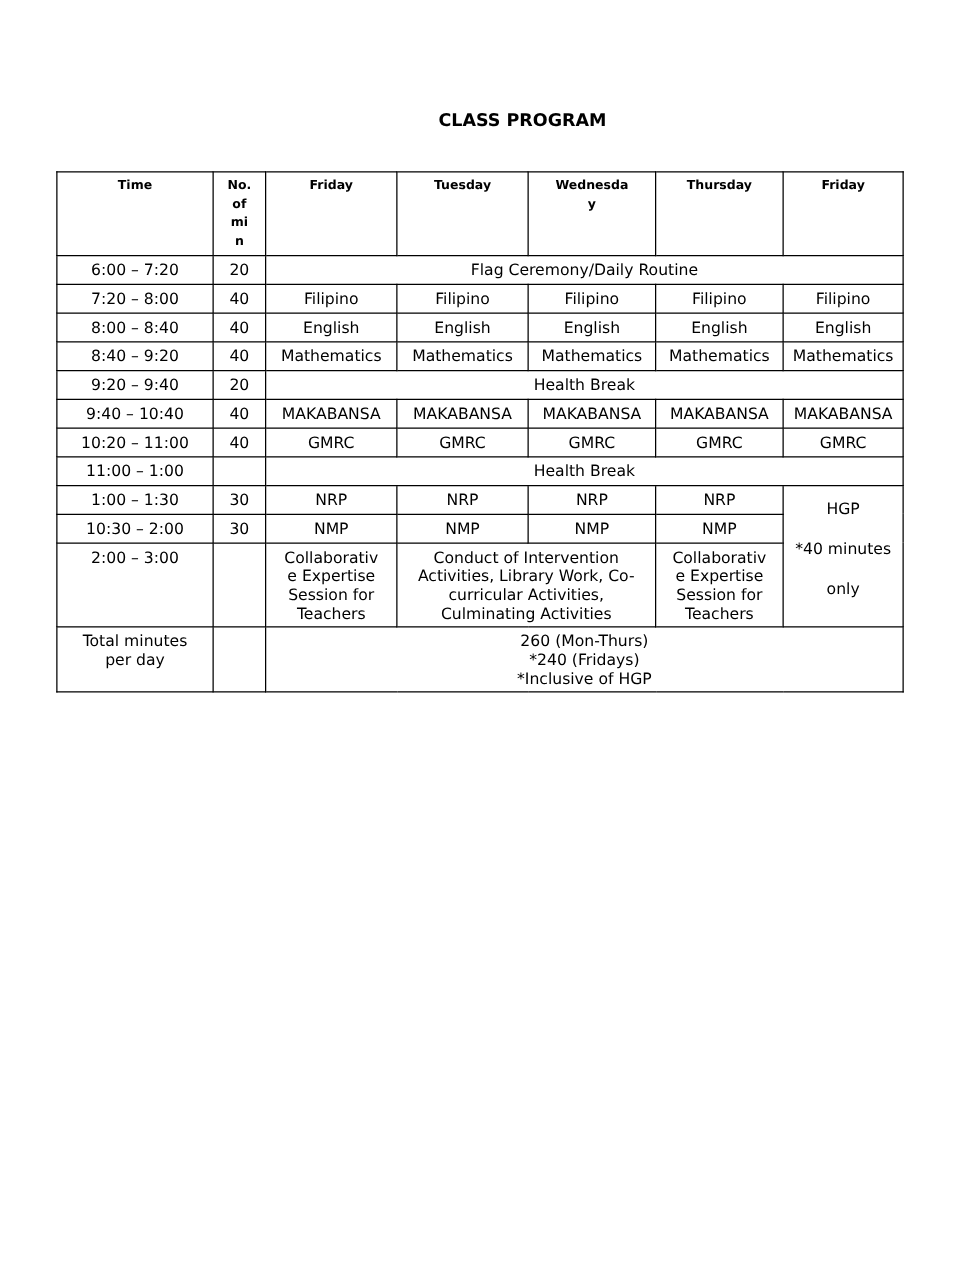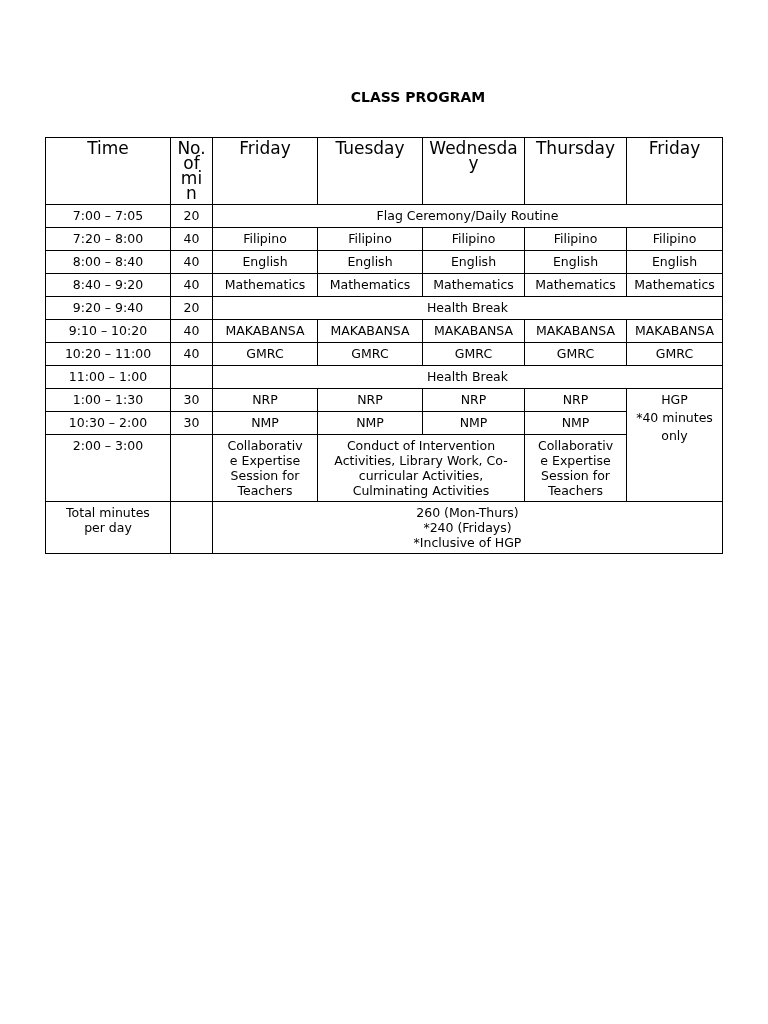--- a/index.html
+++ b/index.html
@@ -39,31 +39,31 @@
     border: 1.5px solid #000000;
     text-align: center;
     vertical-align: top;
     white-space: pre-line;
     font-size: 12.5px;
     line-height: 15px;
     padding: 3px 2px;
     overflow: hidden;
   }
   table.schedule th {
-    font-size: 17px;
-    font-weight: normal;
+    font-size: 10px;
+    font-weight: bold;
     height: 56px;
   }
   table.schedule td {
     font-weight: normal;
     height: 16px;
   }
   table.schedule td.hgp-cell {
     vertical-align: top;
-    line-height: 18px;
+    line-height: 32px;
     padding-top: 2px;
   }
 </style>
 </head>
 <body>
 
 <div class="page">
 
   <div class="title-block">
     <div>CLASS PROGRAM</div>
@@ -90,21 +90,21 @@
             <th>Friday</th>
             <th>Tuesday</th>
             <th>Wednesda
 y</th>
             <th>Thursday</th>
             <th>Friday</th>
           </tr>
         </thead>
         <tbody>
           <tr>
-            <td>7:00 – 7:05</td>
+            <td>6:00 – 7:20</td>
             <td>20</td>
             <td colspan="5">Flag Ceremony/Daily Routine</td>
           </tr>
           <tr>
             <td>7:20 – 8:00</td>
             <td>40</td>
             <td>Filipino</td>
             <td>Filipino</td>
             <td>Filipino</td>
             <td>Filipino</td>
@@ -127,21 +127,21 @@
             <td>Mathematics</td>
             <td>Mathematics</td>
             <td>Mathematics</td>
           </tr>
           <tr>
             <td>9:20 – 9:40</td>
             <td>20</td>
             <td colspan="5">Health Break</td>
           </tr>
           <tr>
-            <td>9:10 – 10:20</td>
+            <td>9:40 – 10:40</td>
             <td>40</td>
             <td>MAKABANSA</td>
             <td>MAKABANSA</td>
             <td>MAKABANSA</td>
             <td>MAKABANSA</td>
             <td>MAKABANSA</td>
           </tr>
           <tr>
             <td>10:20 – 11:00</td>
             <td>40</td>

